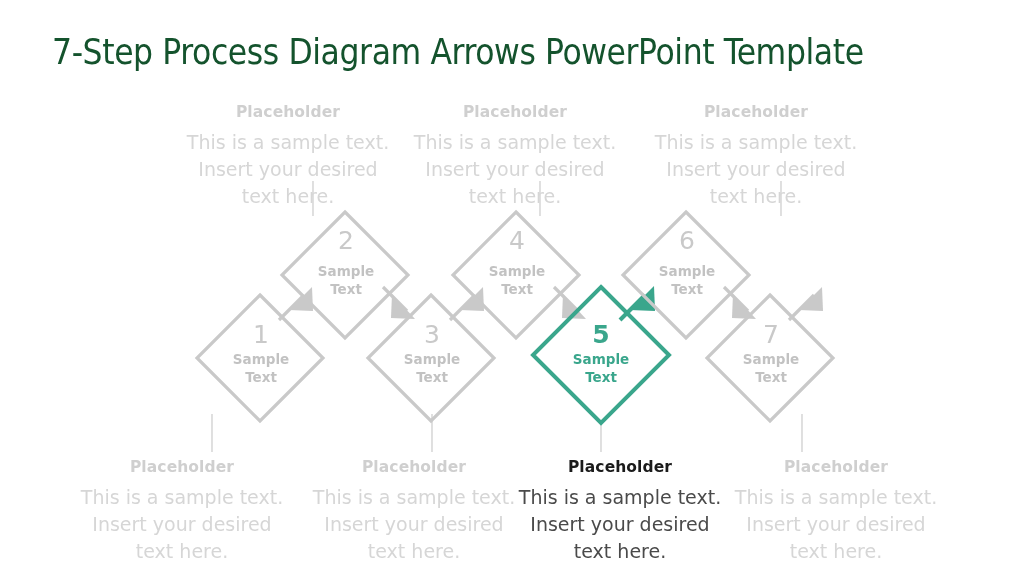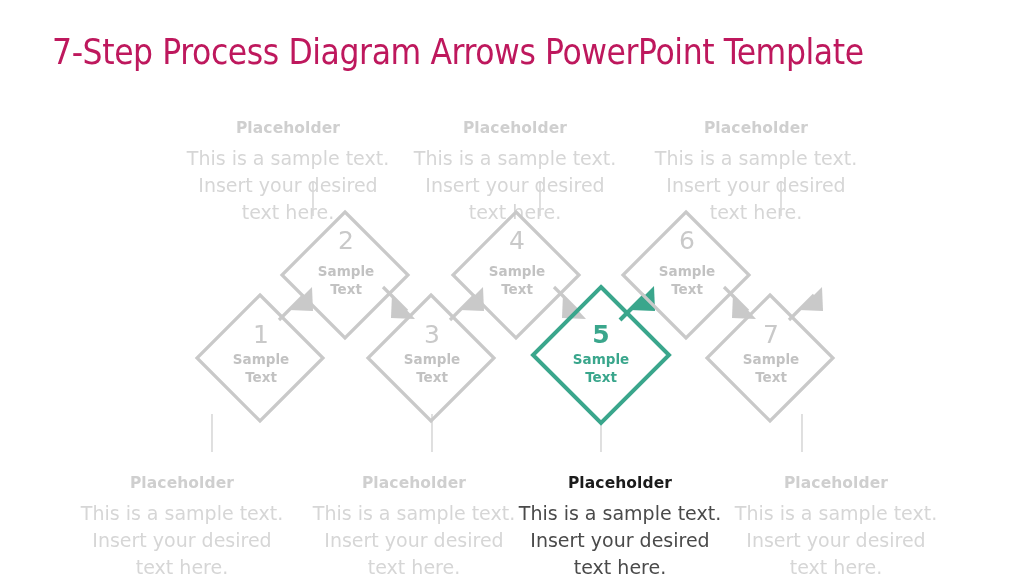--- a/index.html
+++ b/index.html
@@ -10,39 +10,39 @@
     overflow:hidden;
     position:relative;
   }
   #slide{position:absolute;inset:0;}
 
   .title{
     position:absolute;
     left:52px; top:32px;
     font-size:35px;
     font-weight:400;
-    color:#be185d;
+    color:#14532d;
     letter-spacing:-0.4px;
     white-space:nowrap;
     font-family:"DejaVu Sans Condensed","Liberation Sans",sans-serif;
     font-stretch:condensed;
   }
 
   
   .ph{
     position:absolute;
     width:212px;
     text-align:center;
     line-height:1.42;
   }
   .ph .ph-title{
     font-size:15.5px;
     font-weight:700;
     color:#cfcfcf;
-    margin:16px 0 6px 0;
+    margin:0 0 6px 0;
     letter-spacing:0.1px;
   }
   .ph .ph-body{
     font-size:19px;
     font-weight:400;
     color:#d6d6d6;
     margin:0;
   }
   .ph.active .ph-title{ color:#1b1b1b; }
   .ph.active .ph-body{ color:#4a4a4a; }

